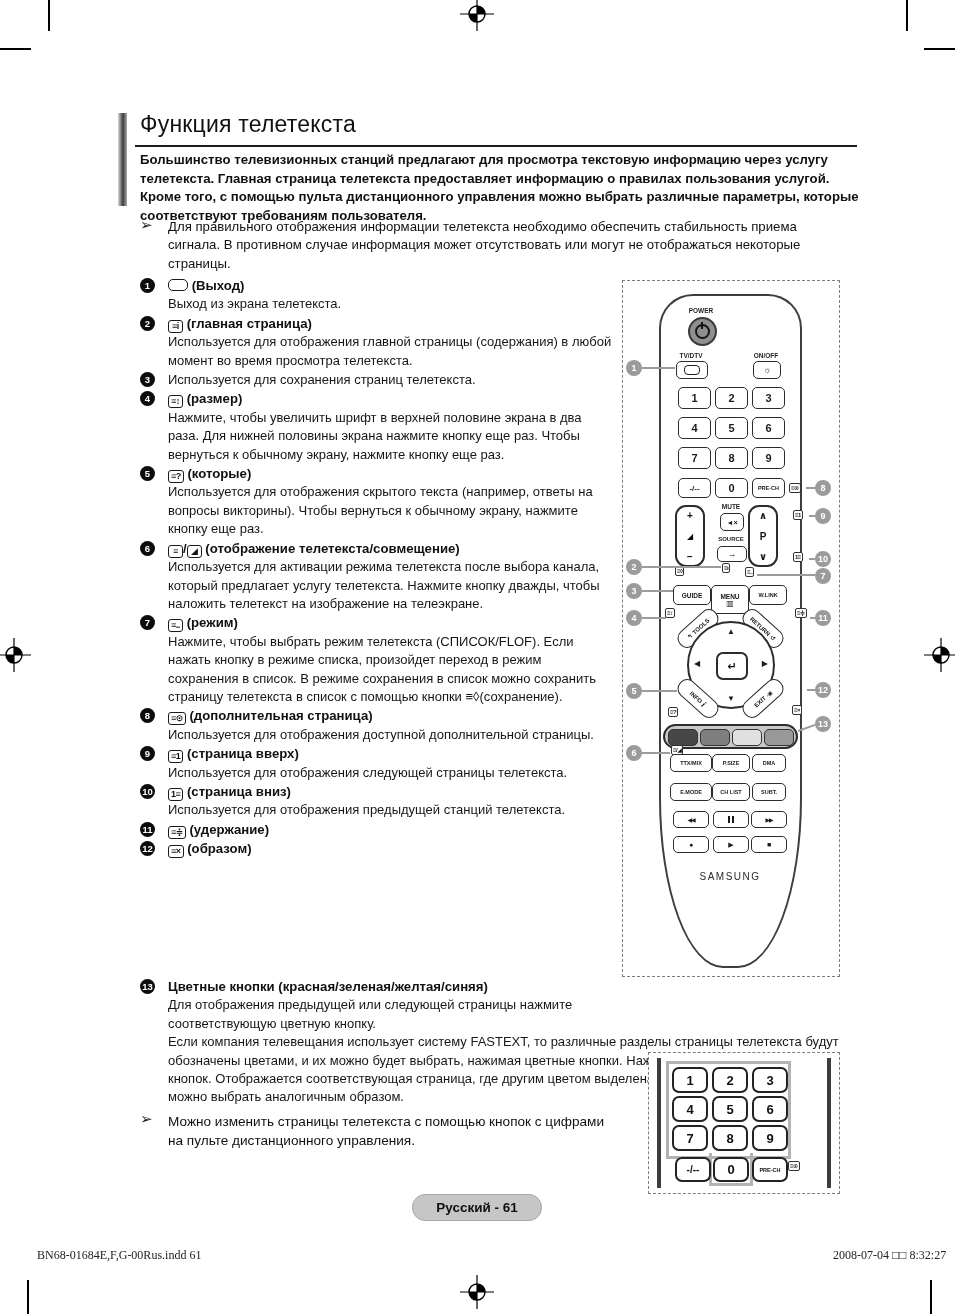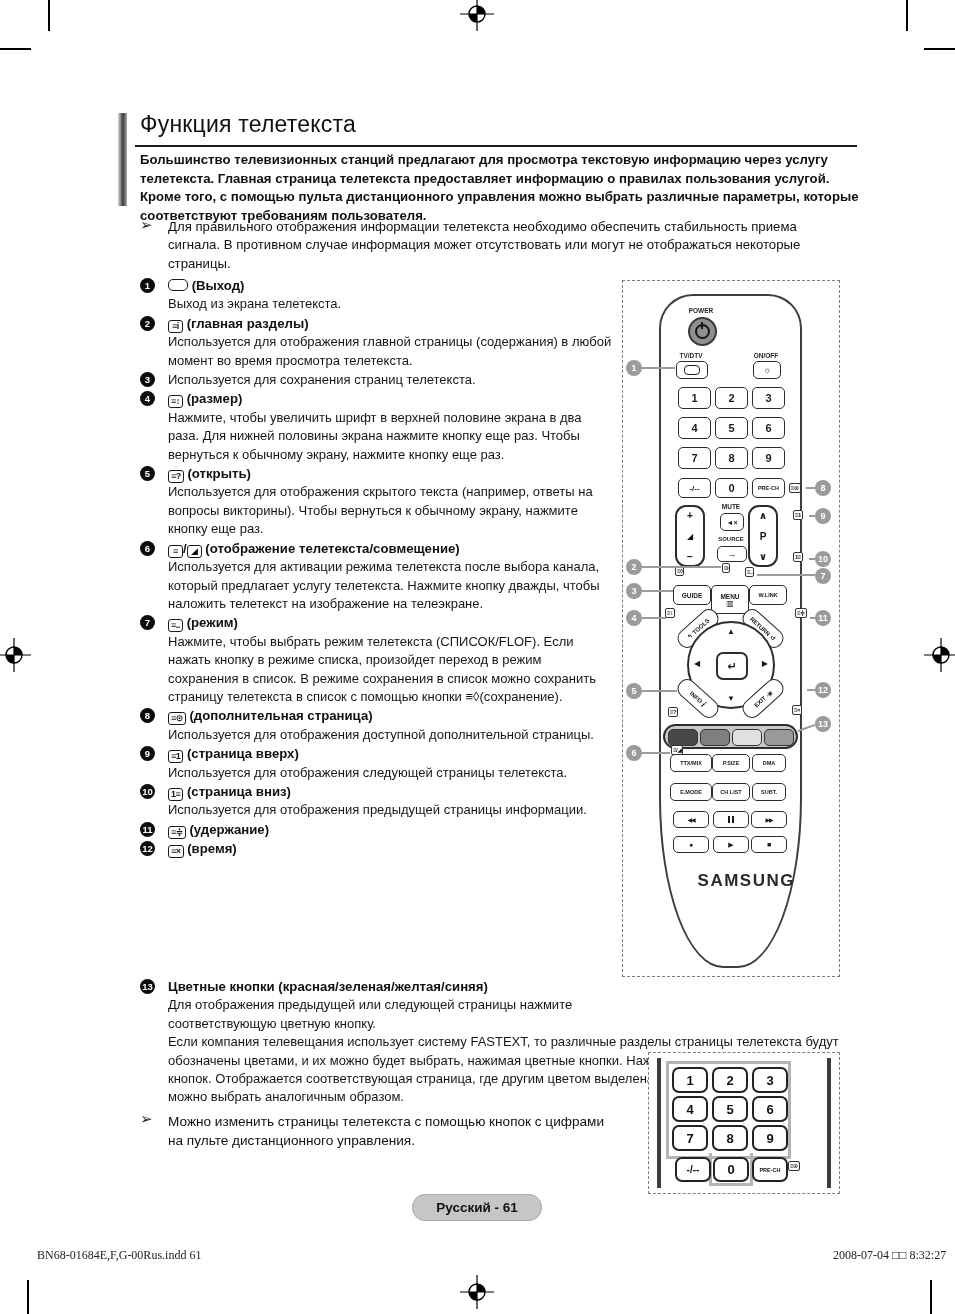--- a/index.html
+++ b/index.html
@@ -58,21 +58,21 @@
   .enter{position:absolute;left:27px;top:29px;width:28px;height:24px;border:2px solid #2c2c2c;border-radius:7px;
        background:#fff;display:flex;align-items:center;justify-content:center;font-size:11px;font-weight:bold;}
   .ticon{position:absolute;font-size:6px;border:1px solid #333;border-radius:2px;padding:0 1px;background:#fff;
        font-weight:bold;line-height:8px;letter-spacing:-0.5px;}
   .co{position:absolute;width:16px;height:16px;border-radius:50%;background:#9b9b9b;color:#fff;font-size:9px;
        font-weight:bold;display:flex;align-items:center;justify-content:center;}
   .cline{position:absolute;height:1.5px;background:#9b9b9b;transform-origin:left center;}
   .cgroup{position:absolute;left:40px;top:443px;width:135px;height:25px;border:2px solid #2c2c2c;border-radius:13px;
        background:#c9c9c9;box-sizing:border-box;}
   .cbtn{position:absolute;top:2.5px;width:28px;height:15px;border:1px solid #333;border-radius:5px;}
-  .brand{position:absolute;left:42px;top:590px;width:130px;text-align:right;font-size:17px;font-weight:bold;
+  .brand{position:absolute;left:42px;top:590px;width:130px;text-align:center;font-size:10px;font-weight:normal;
        letter-spacing:1.5px;color:#2a2a2a;}
   .pausebars{display:inline-flex;gap:2px;}
   .pausebars i{width:2px;height:7px;background:#1a1a1a;}
   .seriti{font-family:"Liberation Serif",serif;font-style:italic;font-size:9px;}
 
   
   .edgeline{position:absolute;width:3.5px;background:#3c3c3c;}
   .grayframe{position:absolute;border:3px solid #b3b3b3;}
   .fbtn{position:absolute;border:2px solid #222;border-radius:7px;background:#fff;font-weight:bold;
        display:flex;align-items:center;justify-content:center;}
@@ -133,35 +133,35 @@
   <div class="note" style="position:absolute;left:168px;top:218px;width:664px;">Для правильного отображения информации телетекста необходимо обеспечить стабильность приема сигнала. В противном случае информация может отсутствовать или могут не отображаться некоторые страницы.</div>
 
   <div class="list">
     <div class="item">
         <span class="inum">1</span>
       <div class="ititle"><span class="ticon-lg ticon-oval"></span> <span>(Выход)</span></div>
       <div class="ibody">Выход из экрана телетекста.</div>
       </div>
     <div class="item">
         <span class="inum">2</span>
-      <div class="ititle"><span class="ticon-lg">≡i</span> <span>(главная разделы)</span></div>
+      <div class="ititle"><span class="ticon-lg">≡i</span> <span>(главная страница)</span></div>
       <div class="ibody">Используется для отображения главной страницы (содержания) в любой момент во время просмотра телетекста.</div>
       </div>
     <div class="item">
         <span class="inum">3</span>
       <div class="ibody">Используется для сохранения страниц телетекста.</div>
       </div>
     <div class="item">
         <span class="inum">4</span>
       <div class="ititle"><span class="ticon-lg">≡↕</span> <span>(размер)</span></div>
       <div class="ibody">Нажмите, чтобы увеличить шрифт в верхней половине экрана в два раза. Для нижней половины экрана нажмите кнопку еще раз. Чтобы вернуться к обычному экрану, нажмите кнопку еще раз.</div>
       </div>
     <div class="item">
         <span class="inum">5</span>
-      <div class="ititle"><span class="ticon-lg">≡?</span> <span>(открыть)</span></div>
+      <div class="ititle"><span class="ticon-lg">≡?</span> <span>(которые)</span></div>
       <div class="ibody">Используется для отображения скрытого текста (например, ответы на вопросы викторины). Чтобы вернуться к обычному экрану, нажмите кнопку еще раз.</div>
       </div>
     <div class="item">
         <span class="inum">6</span>
       <div class="ititle"><span class="ticon-lg">≡</span><span>/</span><span class="ticon-lg">◢</span> <span>(отображение телетекста/совмещение)</span></div>
       <div class="ibody">Используется для активации режима телетекста после выбора канала, который предлагает услугу телетекста. Нажмите кнопку дважды, чтобы наложить телетекст на изображение на телеэкране.</div>
       </div>
     <div class="item">
         <span class="inum">7</span>
       <div class="ititle"><span class="ticon-lg">≡..</span> <span>(режим)</span></div>
@@ -173,29 +173,29 @@
       <div class="ibody">Используется для отображения доступной дополнительной страницы.</div>
       </div>
     <div class="item">
         <span class="inum">9</span>
       <div class="ititle"><span class="ticon-lg">≡1</span> <span>(страница вверх)</span></div>
       <div class="ibody">Используется для отображения следующей страницы телетекста.</div>
       </div>
     <div class="item">
         <span class="inum">10</span>
       <div class="ititle"><span class="ticon-lg">1≡</span> <span>(страница вниз)</span></div>
-      <div class="ibody">Используется для отображения предыдущей страницы информации.</div>
+      <div class="ibody">Используется для отображения предыдущей станций телетекста.</div>
       </div>
     <div class="item">
         <span class="inum">11</span>
       <div class="ititle"><span class="ticon-lg">≡≑</span> <span>(удержание)</span></div>
       </div>
     <div class="item">
         <span class="inum">12</span>
-      <div class="ititle"><span class="ticon-lg">≡×</span> <span>(время)</span></div>
+      <div class="ititle"><span class="ticon-lg">≡×</span> <span>(образом)</span></div>
       </div>
   </div>
 
   <div class="item13">
     <div class="item">
         <span class="inum">13</span>
       <div class="ititle"><span>Цветные кнопки (красная/зеленая/желтая/синяя)</span></div>
       <div class="ibody b2">Для отображения предыдущей или следующей страницы нажмите соответствующую цветную кнопку.</div>
       <div class="ibody">Если компания телевещания использует систему FASTEXT, то различные разделы страницы телетекста будут обозначены цветами, и их можно будет выбрать, нажимая цветные кнопки. Нажмите одну из соответствующих кнопок. Отображается соответствующая страница, где другим цветом выделена информация, которую тоже можно выбрать аналогичным образом.</div>
     </div>

